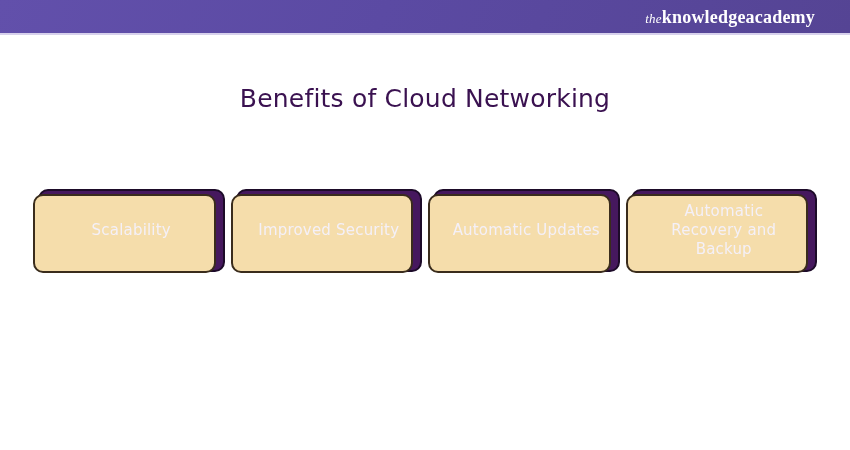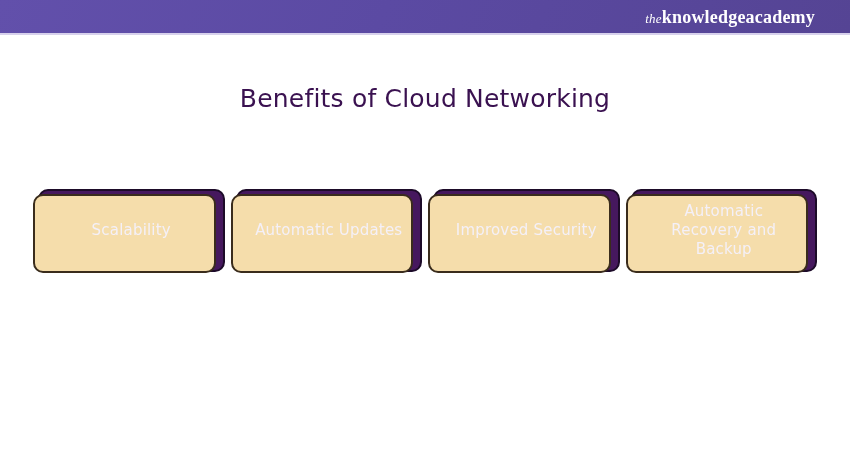--- a/index.html
+++ b/index.html
@@ -119,23 +119,23 @@
     </div>
   </div>
 
   <div class="title">Benefits of Cloud Networking</div>
 
   <div class="grid">
     <div class="card">
       <span class="card-label">Scalability</span>
     </div>
     <div class="card">
-      <span class="card-label">Automatic Updates</span>
+      <span class="card-label">Improved Security</span>
     </div>
     <div class="card">
-      <span class="card-label">Improved Security</span>
+      <span class="card-label">Automatic Updates</span>
     </div>
     <div class="card">
       <span class="card-label">Automatic Recovery and Backup</span>
     </div>
   </div>
 
 </div>
 
 </body></html>

